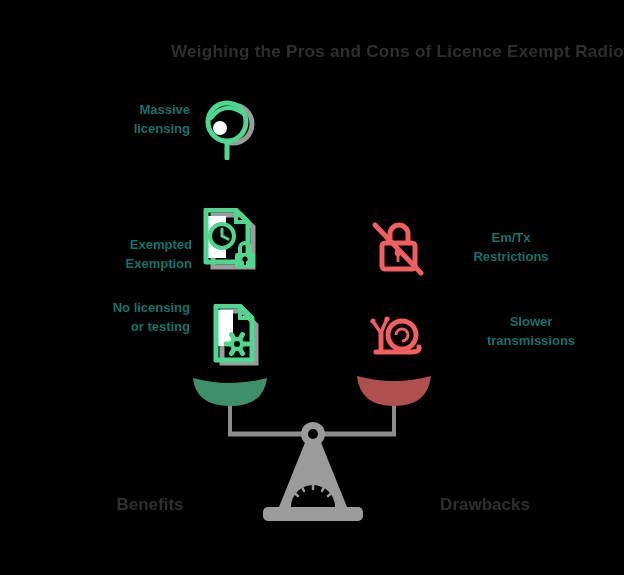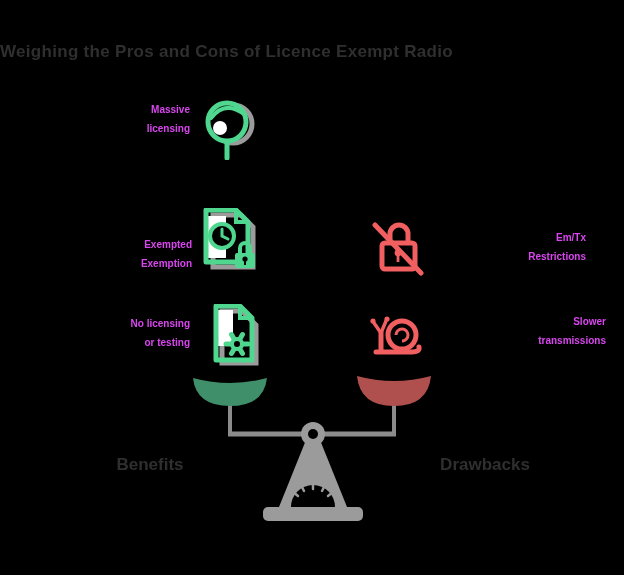--- a/index.html
+++ b/index.html
@@ -2,31 +2,31 @@
 <html><head>
 <meta charset="utf-8">
 <style>
   html,body{margin:0;padding:0;}
   body{
     width:624px;height:575px;position:relative;background:#000000;
     font-family:"Liberation Sans", sans-serif;overflow:hidden;
   }
   .abs{position:absolute;}
   .title{
-    left:0;right:0;top:42px;text-align:left;
+    left:0;right:0;top:42px;text-align:right;
     font-size:17px;font-weight:bold;color:#2f2f2f;letter-spacing:.3px;
   }
   .item-text{
-    font-size:10px;font-weight:bold;color:#d946ef;line-height:19px;
+    font-size:13px;font-weight:bold;color:#0f766e;line-height:19px;
   }
   .item-text span{display:block;}
   .t-right{text-align:right;}
-  .t-left{text-align:right;}
+  .t-left{text-align:center;}
   .side-label{
-    font-size:17px;font-weight:bold;color:#2f2f2f;text-align:center;width:150px;
+    font-size:17px;font-weight:bold;color:#2f2f2f;text-align:center;width:150px;margin-top:40px;
   }
   svg{display:block;}
 </style>
 </head>
 <body>
 
 <div class="abs title">Weighing the Pros and Cons of Licence Exempt Radio</div>
 
 <div class="abs item-text t-right" style="left:40px;top:100px;width:150px;">
   <span>Massive</span>
@@ -56,21 +56,21 @@
     <path d="M36,2 V14 H48" fill="none" stroke="#4fd68f" stroke-width="4"></path>
     <circle cx="22" cy="28" r="12" fill="#000" stroke="#4fd68f" stroke-width="4"></circle>
     <path d="M22,21 V28 L28,31" fill="none" stroke="#4fd68f" stroke-width="3" stroke-linecap="round"></path>
     <path d="M40,45 V40 a5,5 0 0 1 10,0 V45" fill="none" stroke="#4fd68f" stroke-width="4"></path>
     <rect x="35" y="45" width="20" height="15" rx="2" fill="#4fd68f"></rect>
     <circle cx="45" cy="51" r="2.6" fill="#000"></circle>
     <rect x="44" y="52" width="2" height="5" fill="#000"></rect>
   </svg>
 </div>
 
-<div class="abs item-text t-right" style="left:40px;top:314px;width:150px;text-align:right;">
+<div class="abs item-text t-right" style="left:40px;top:298px;width:150px;text-align:right;">
   <span>No licensing</span>
   <span>or testing</span>
 </div>
 
 <div class="abs" style="left:210px;top:304px;">
   <svg width="50" height="62" viewBox="0 0 50 62">
     <path d="M12,7 H32 L46,21 V59 H12 Z" fill="none" stroke="#9b9b9b" stroke-width="5"></path>
     <rect x="8" y="6" width="15" height="36" fill="#ffffff"></rect>
     <path d="M6,2 H30 L42,14 V56 H6 Z" fill="none" stroke="#4fd68f" stroke-width="5" stroke-linejoin="round"></path>
     <path d="M30,2 V14 H42" fill="none" stroke="#4fd68f" stroke-width="4"></path>

